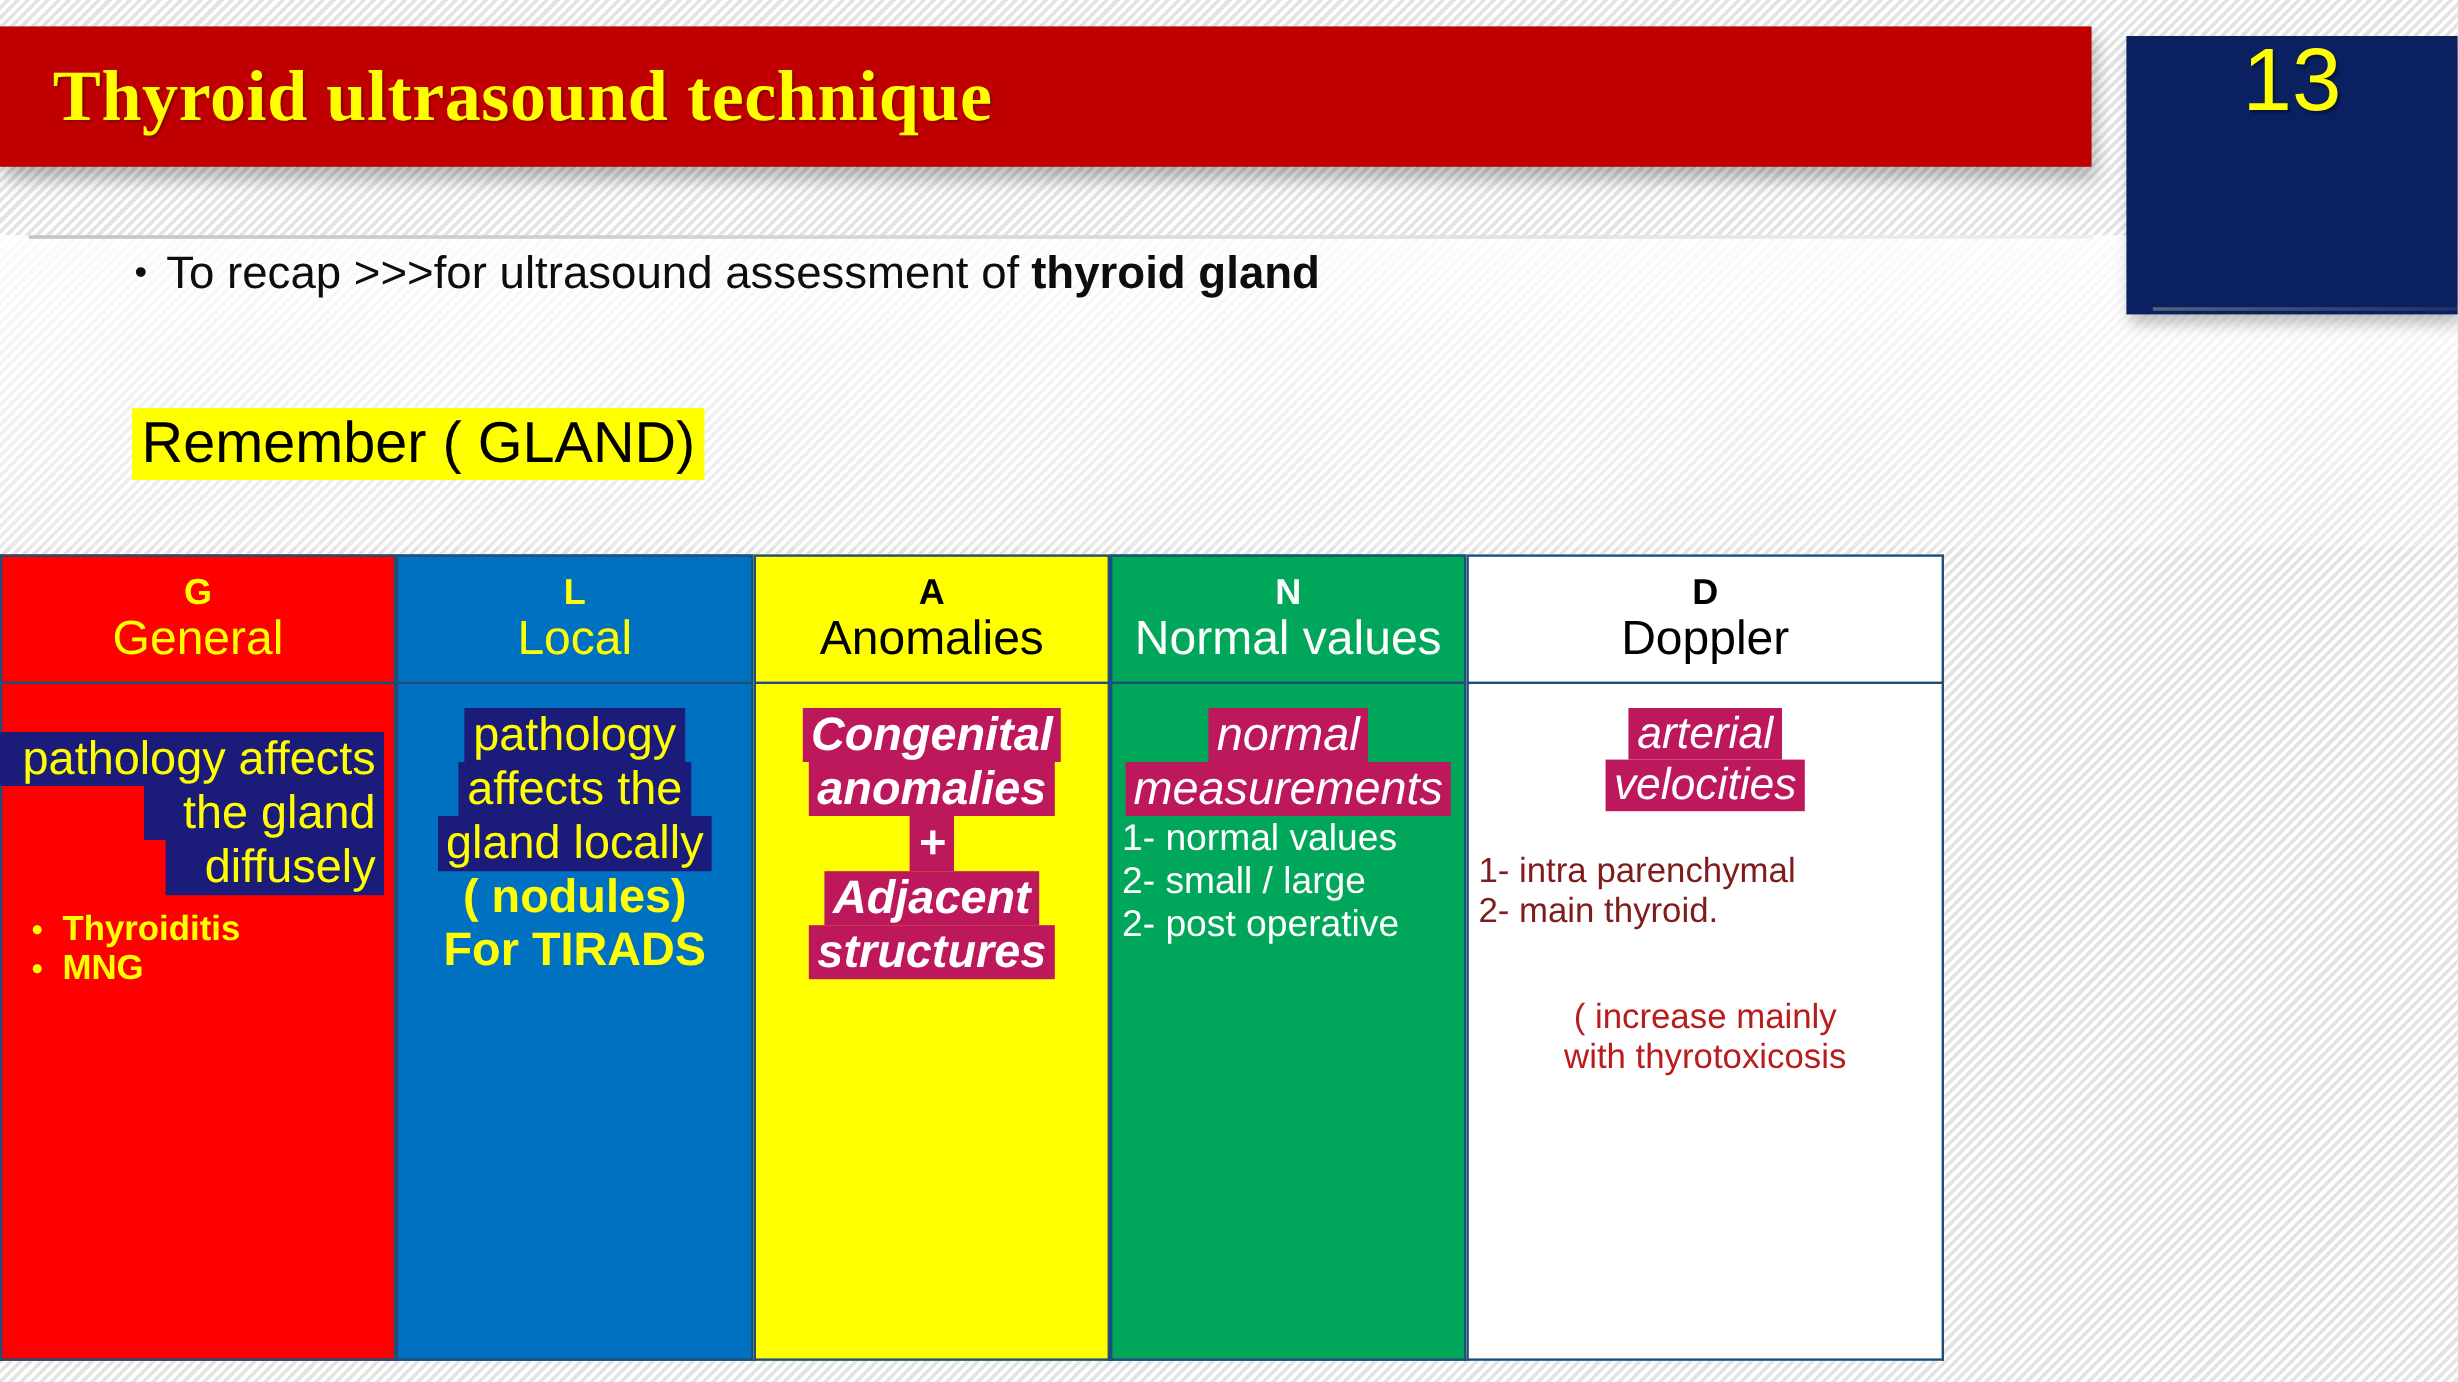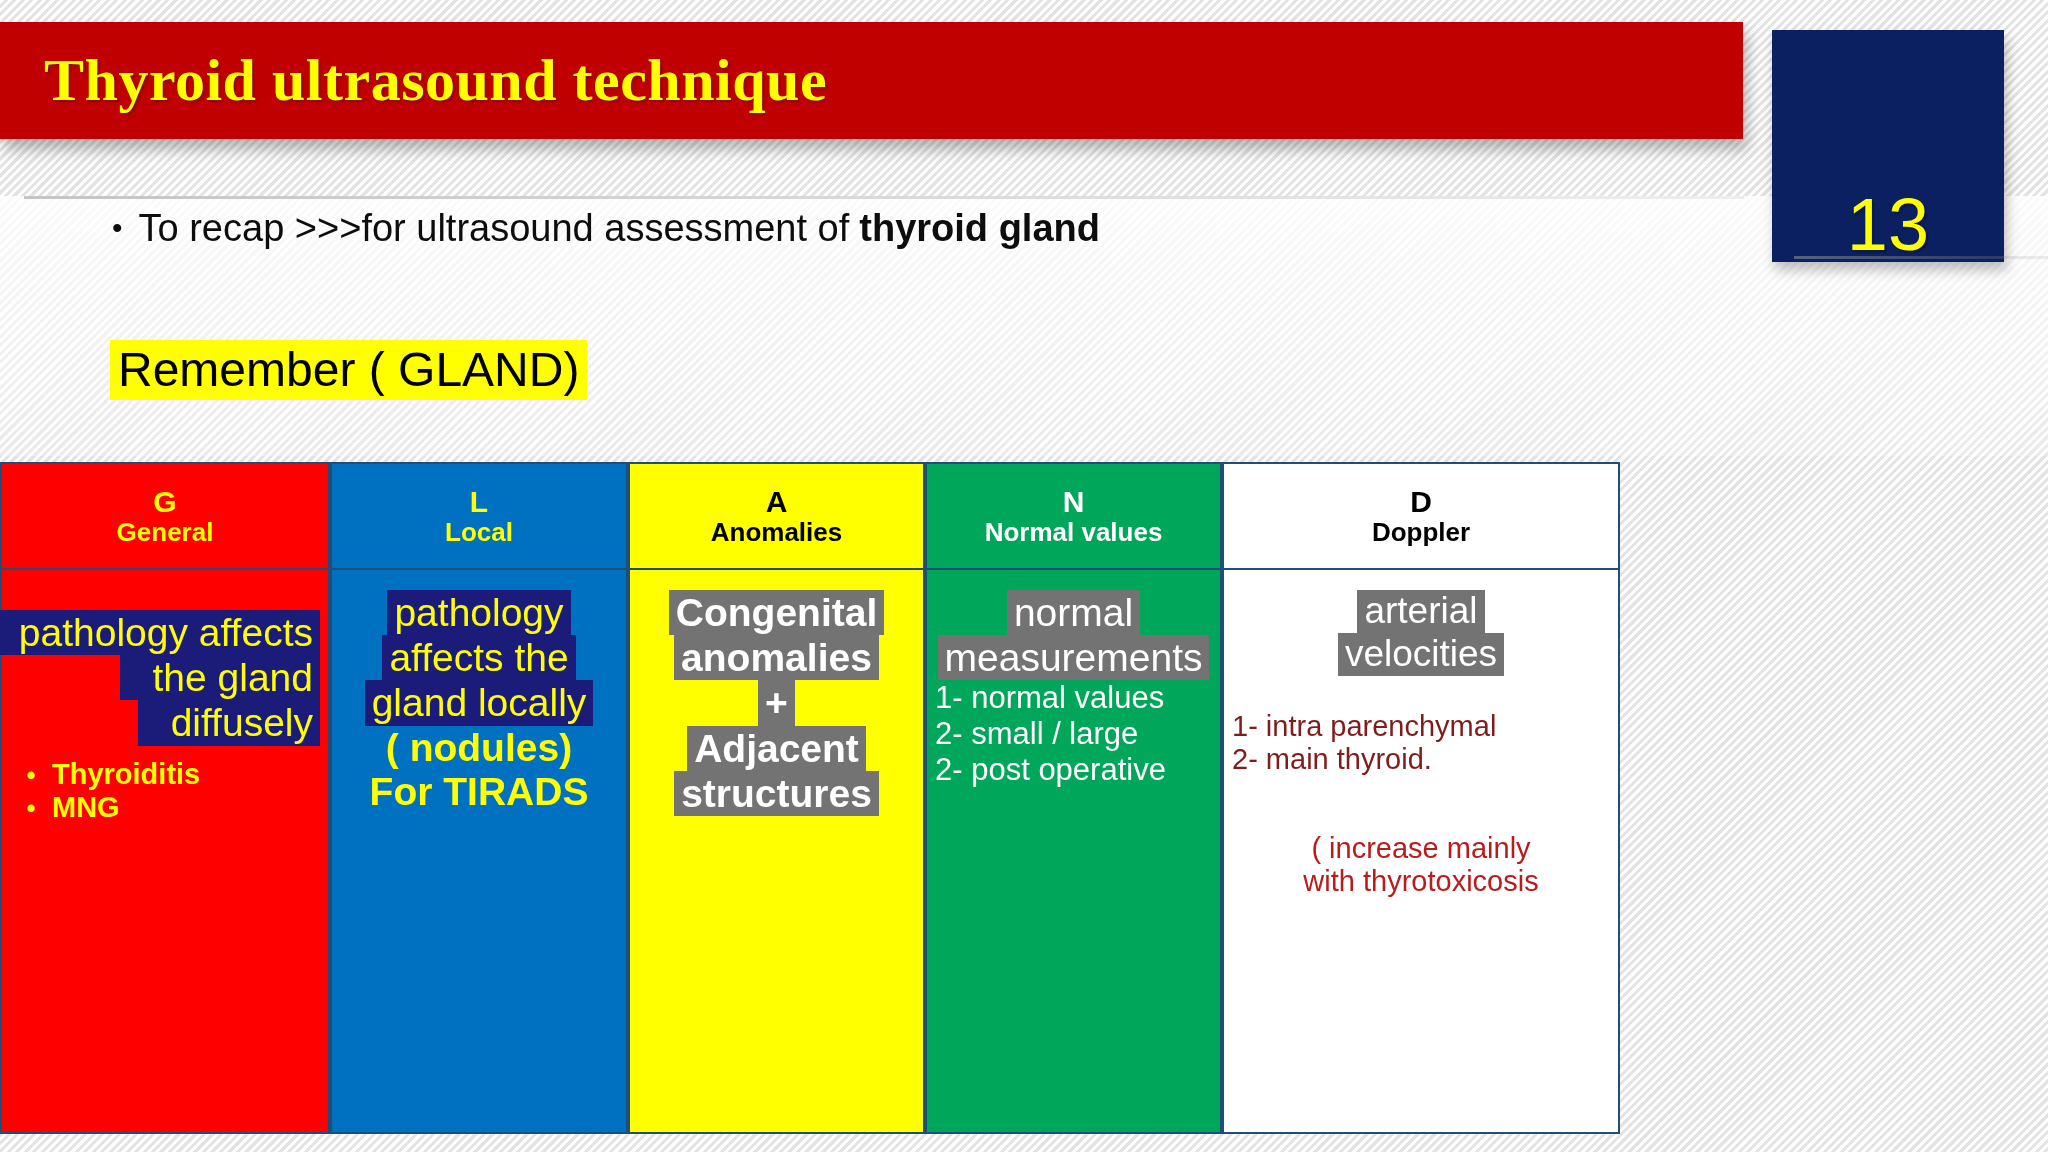--- a/index.html
+++ b/index.html
@@ -56,25 +56,25 @@
     margin-left: 44px;
     text-shadow: 2px 2px 2px rgba(0,0,0,0.25);
     white-space: nowrap;
   }
 
   
   #slide-number-box {
     position: absolute;
     left: 1772px;
     top: 30px;
-    width: 232px;
+    width: 276px;
     height: 232px;
     background: #0a2060;
     display: flex;
-    align-items: flex-end;
+    align-items: flex-start;
     justify-content: center;
     box-shadow: 3px 8px 12px rgba(0,0,0,0.25);
   }
   #slide-number {
     font-family: "Liberation Sans", sans-serif;
     font-size: 74px;
     color: #ffff00;
     line-height: 1;
     text-shadow: 2px 2px 2px rgba(0,0,0,0.35);
   }
@@ -146,21 +146,21 @@
   
   .col-head {
     border: 2px solid #1f4e79;
     display: flex;
     flex-direction: column;
     align-items: center;
     justify-content: center;
     line-height: 1.12;
   }
   .col-head .letter { font-size: 30px; font-weight: bold; }
-  .col-head .word   { font-size: 26px; font-weight: bold; }
+  .col-head .word   { font-size: 40px; font-weight: normal; }
 
   
   .col-body {
     border: 2px solid #1f4e79;
     border-top: none;
     padding: 6px 8px 0 8px;
     display: flex;
     flex-direction: column;
   }
 
@@ -181,21 +181,21 @@
     margin-left: 0px;
   }
 
   
   .hl {
     background: #1b1b7a;
     padding: 0 7px;
     display: inline-block;
     line-height: 1.16;
   }
-  .hl-navy-dark { background: #737373; }
+  .hl-navy-dark { background: #be185d; font-style: italic; }
 
   .stack { display: flex; flex-direction: column; }
   .stack.right { align-items: flex-end; }
   .stack.center { align-items: center; }
   .stack.left  { align-items: flex-start; }
 
   .line { white-space: nowrap; }
 
   
   #cell-body-g .big { font-size: 39px; padding-left: 33px; }

